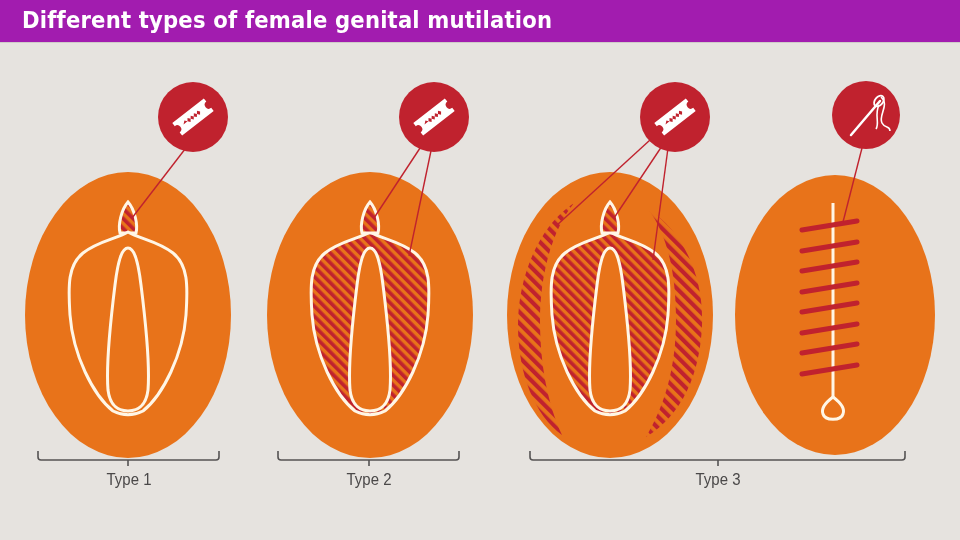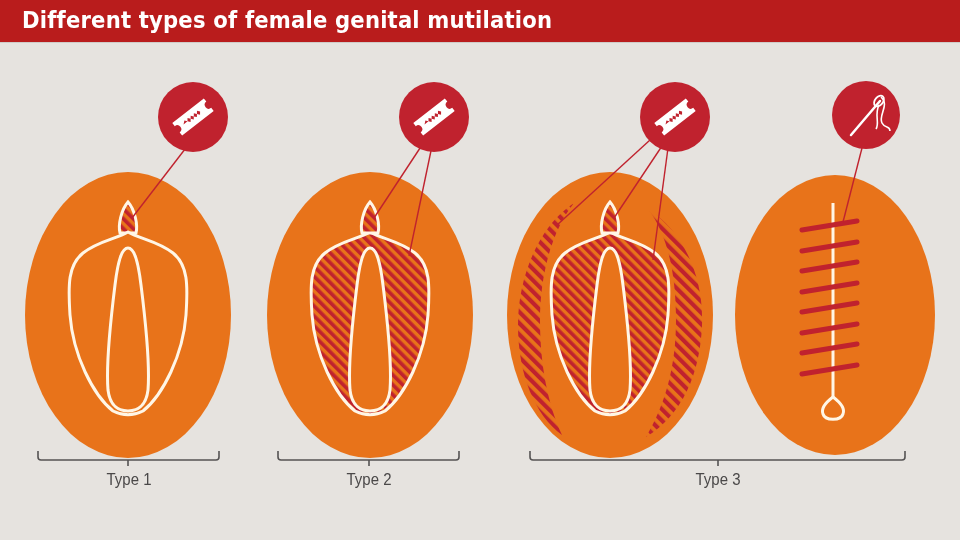--- a/index.html
+++ b/index.html
@@ -4,21 +4,21 @@
 <style>
   html, body { margin: 0; padding: 0; }
   body {
     width: 960px; height: 540px; overflow: hidden;
     background: #e6e3df;
     font-family: "Liberation Sans", "DejaVu Sans", sans-serif;
     position: relative;
   }
   .header {
     position: absolute; left: 0; top: 0; width: 960px; height: 42px;
-    background: #b91c1c;
+    background: #a21caf;
     border-bottom: 1px solid #cfccc8;
   }
   .header-title {
     position: absolute; left: 22px; top: 7px;
     color: #ffffff; font-weight: bold; font-size: 23px; letter-spacing: 0.2px;
     font-family: "DejaVu Sans", "Liberation Sans", sans-serif;
     transform: scaleX(0.92); transform-origin: left center;
   }
   .stage { position: absolute; left: 0; top: 0; width: 960px; height: 540px; }
   .type-label {

